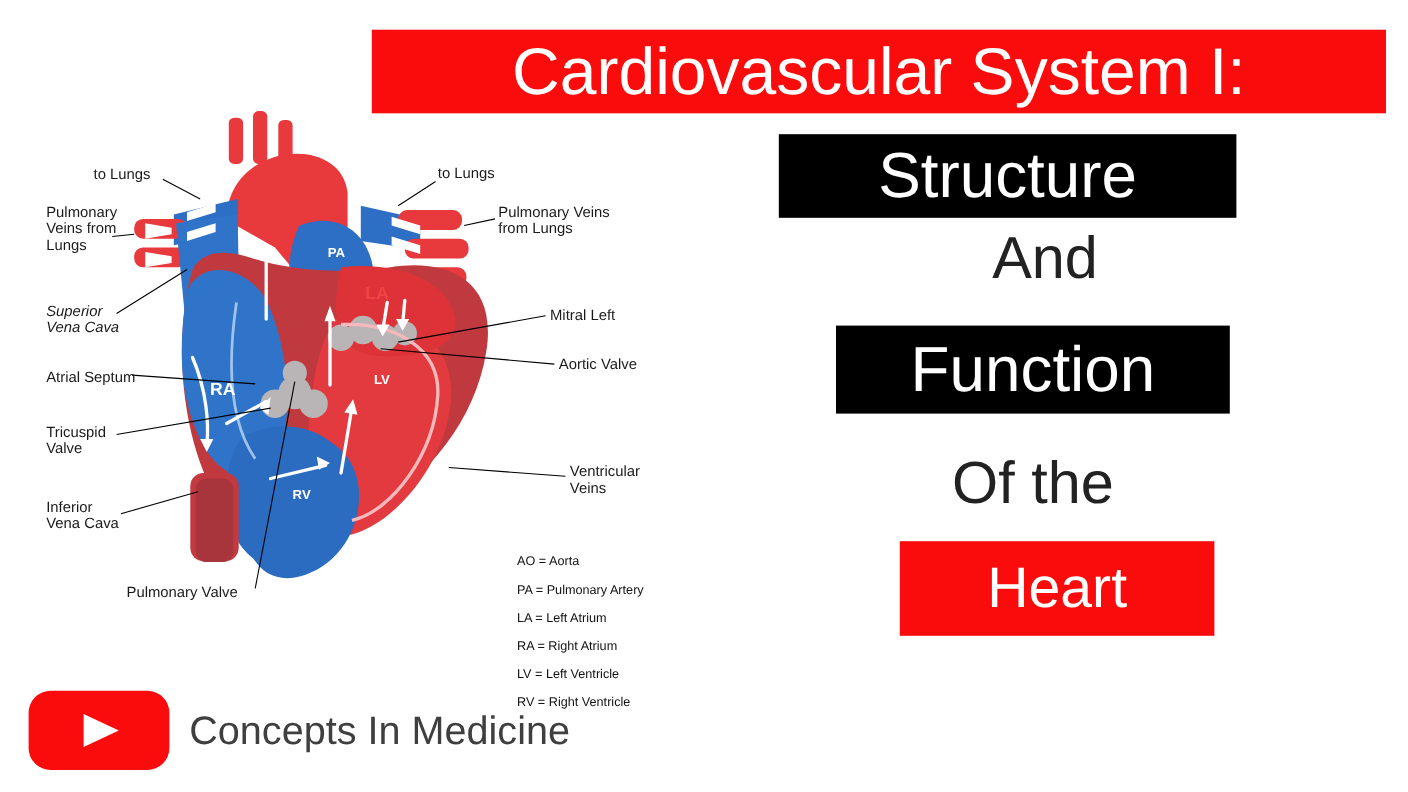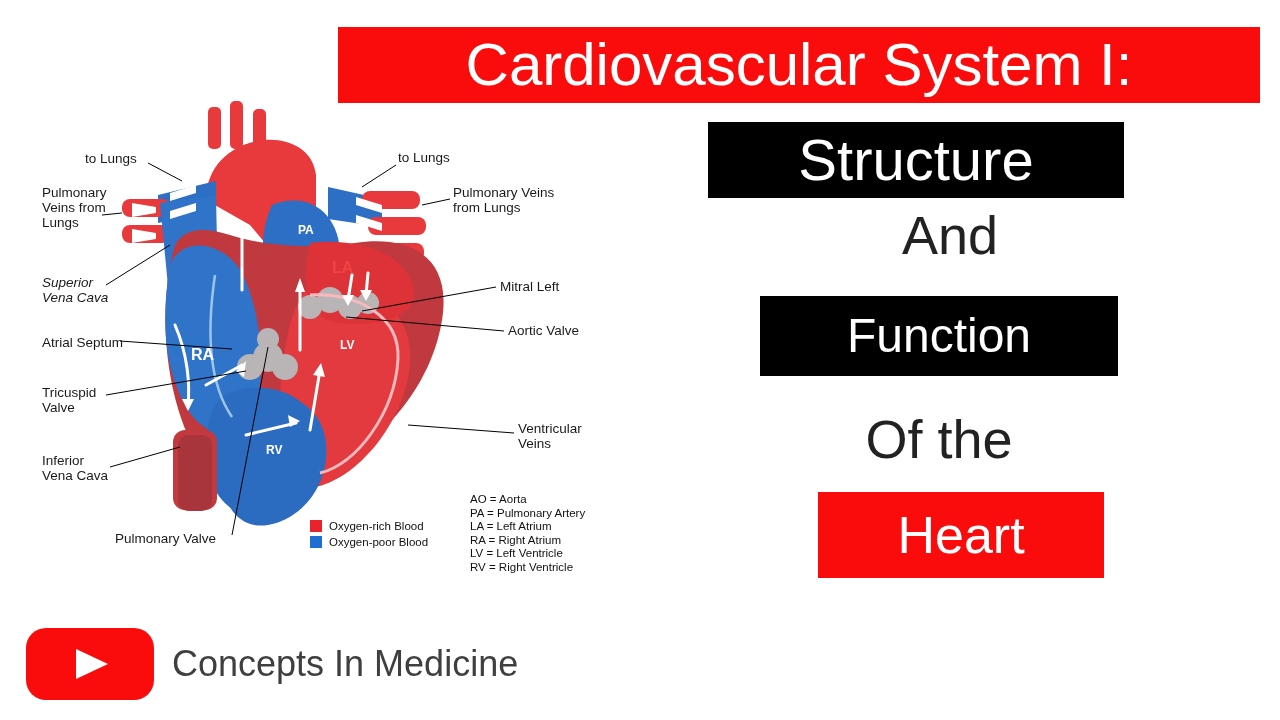--- a/index.html
+++ b/index.html
@@ -55,21 +55,21 @@
     background: transparent;
   }
   #title-line-4 {
     position: absolute;
     left: 760px;
     top: 296px;
     width: 358px;
     height: 80px;
     background: #000000;
     color: #ffffff;
-    font-size: 48px;
+    font-size: 58px;
     line-height: 80px;
     text-align: center;
   }
   #title-line-5 {
     position: absolute;
     left: 760px;
     top: 404px;
     width: 358px;
     height: 70px;
     color: #222222;
@@ -158,21 +158,21 @@
     width: 12px; height: 12px; margin-right: 7px; flex: none;
   }
   #abbrev {
     position: absolute;
     left: 460px;
     top: 398px;
     font-size: 11.5px;
     color: #111;
     line-height: 13.6px;
   }
-  #abbrev div { white-space: pre; }
+  #abbrev div { white-space: pre; margin-top: 12px; }
 </style>
 </head>
 <body>
 
 <div id="title-line-1">Cardiovascular System I:</div>
 <div id="title-line-2">Structure</div>
 <div id="title-line-3">And</div>
 <div id="title-line-4">Function</div>
 <div id="title-line-5">Of the</div>
 <div id="title-line-6">Heart</div>
@@ -314,30 +314,20 @@
   <div class="lbl" style="left:508px; top:326px;">Ventricular
 Veins</div>
 
   <div class="lbl" style="left:210px; top:120px; color:#ffffff; font-size:12px; font-weight:bold;">AO</div>
   <div class="lbl" style="left:288px; top:128px; color:#ffffff; font-size:12px; font-weight:bold;">PA</div>
   <div class="lbl" style="left:322px; top:165px; color:#ef4444; font-size:16px; font-weight:bold;">LA</div>
   <div class="lbl" style="left:181px; top:252px; color:#ffffff; font-size:16px; font-weight:bold;">RA</div>
   <div class="lbl" style="left:330px; top:243px; color:#ffffff; font-size:12px; font-weight:bold;">LV</div>
   <div class="lbl" style="left:256px; top:348px; color:#ffffff; font-size:12px; font-weight:bold;">RV</div>
 
-  <div id="legend">
-    <div class="row">
-      <span class="sw" style="background:#e8232a;"></span>
-      <span>Oxygen-rich Blood</span>
-    </div>
-    <div class="row">
-      <span class="sw" style="background:#1f6fd0;"></span>
-      <span>Oxygen-poor Blood</span>
-    </div>
-  </div>
 
   <div id="abbrev">
     <div>AO = Aorta</div>
     <div>PA = Pulmonary Artery</div>
     <div>LA = Left Atrium</div>
     <div>RA = Right Atrium</div>
     <div>LV = Left Ventricle</div>
     <div>RV = Right Ventricle</div>
   </div>
 </div>

